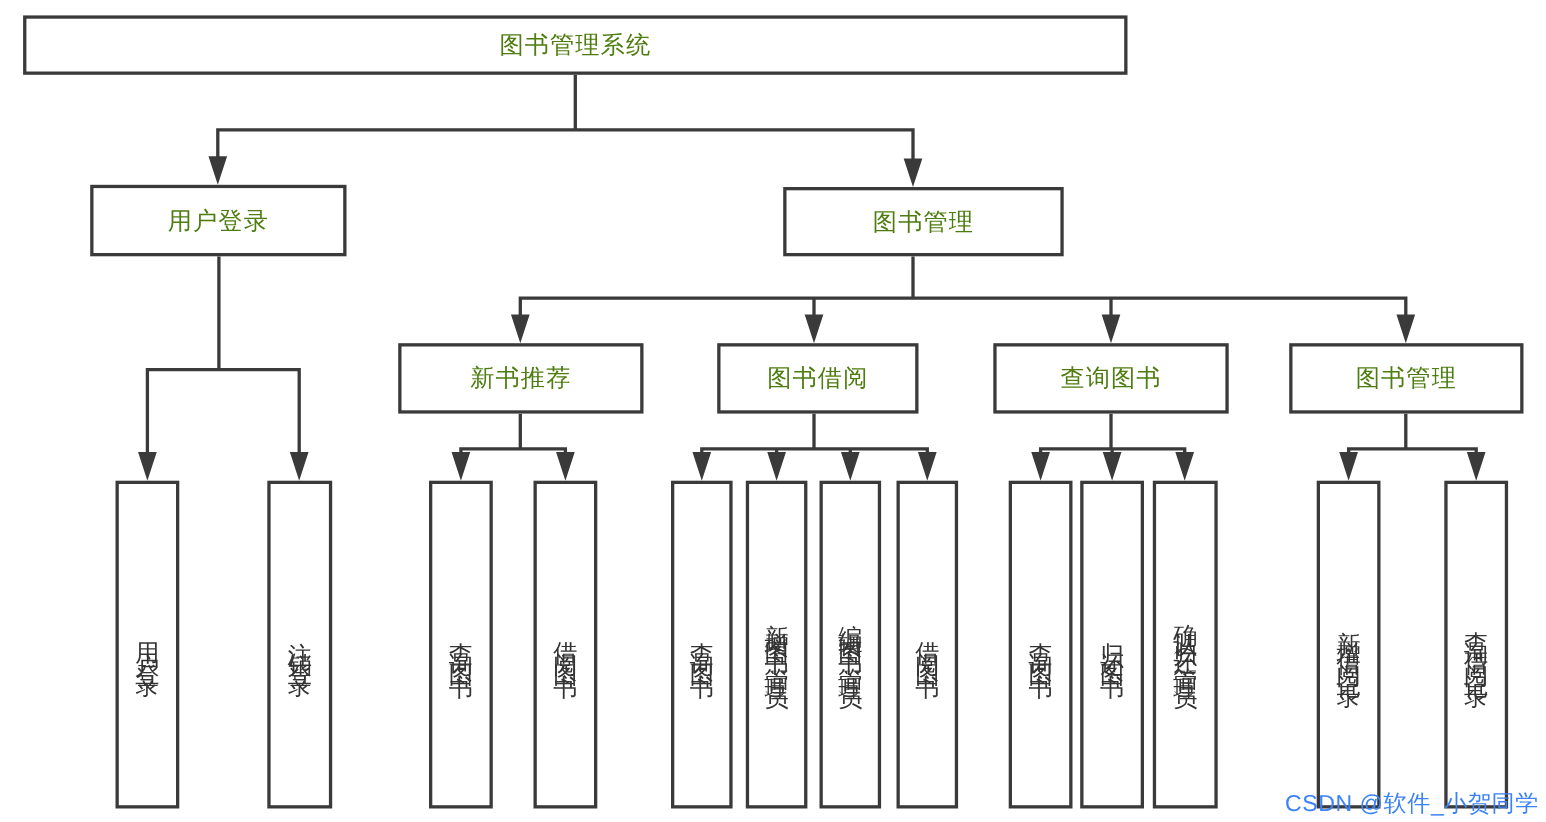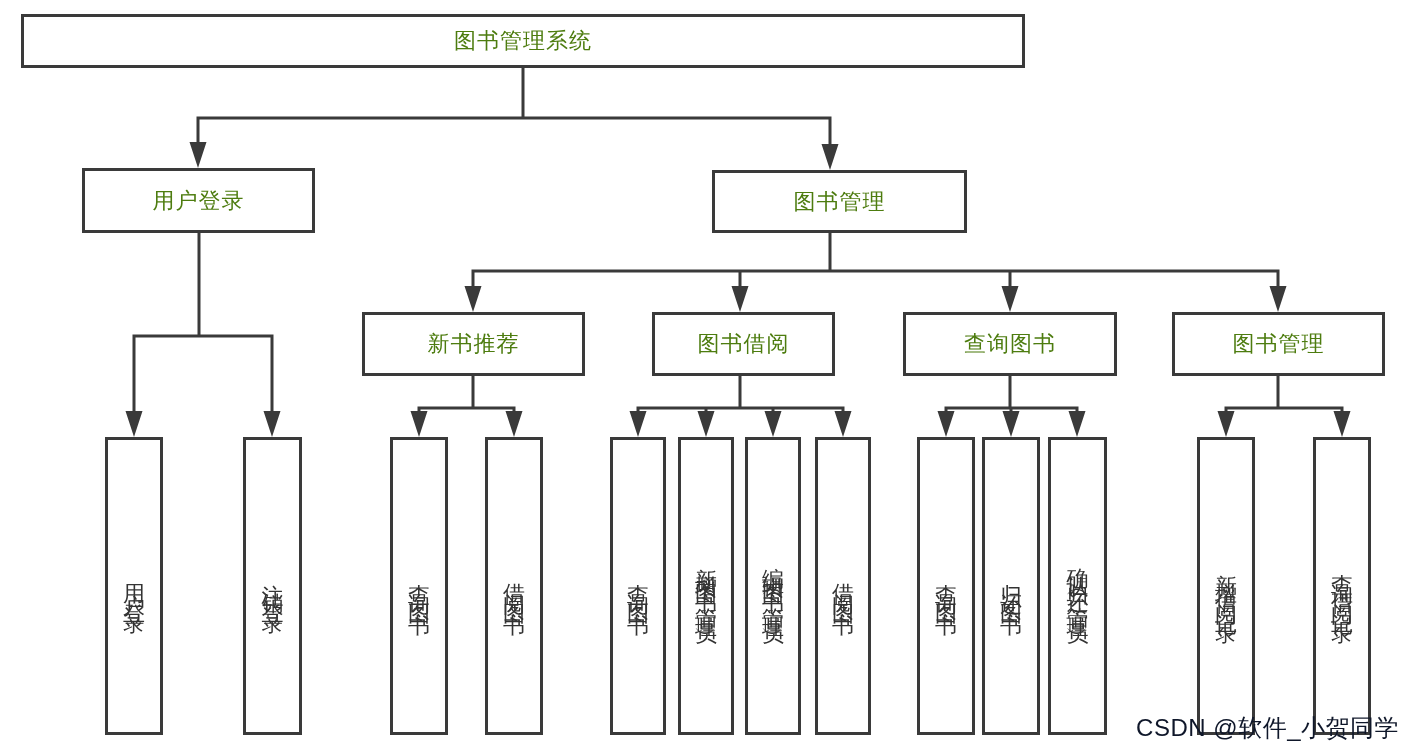--- a/index.html
+++ b/index.html
@@ -30,21 +30,21 @@
     border:3px solid #3a3a3a;
     background:#ffffff;
     display:flex;align-items:center;justify-content:center;
     writing-mode:vertical-rl;
     font-size:22px;color:#333333;letter-spacing:10px;
     z-index:1;overflow:hidden;
   }
   .vbox.tight{letter-spacing:8px;}
   .watermark{
     position:absolute;right:6px;bottom:3px;
-    font-size:24px;color:#0f172a;letter-spacing:0.5px;
+    font-size:21px;color:#3b82f6;letter-spacing:0.5px;
     z-index:2;pointer-events:none;white-space:nowrap;
   }
 </style>
 </head>
 <body>
 
 <div class="canvas">
 
   <svg class="connectors" viewBox="0 0 1405 747" xmlns="http://www.w3.org/2000/svg">
     <path fill="none" stroke="#3a3a3a" stroke-width="3" d="M523,68 V118 M198,148 V118 H830 V150

